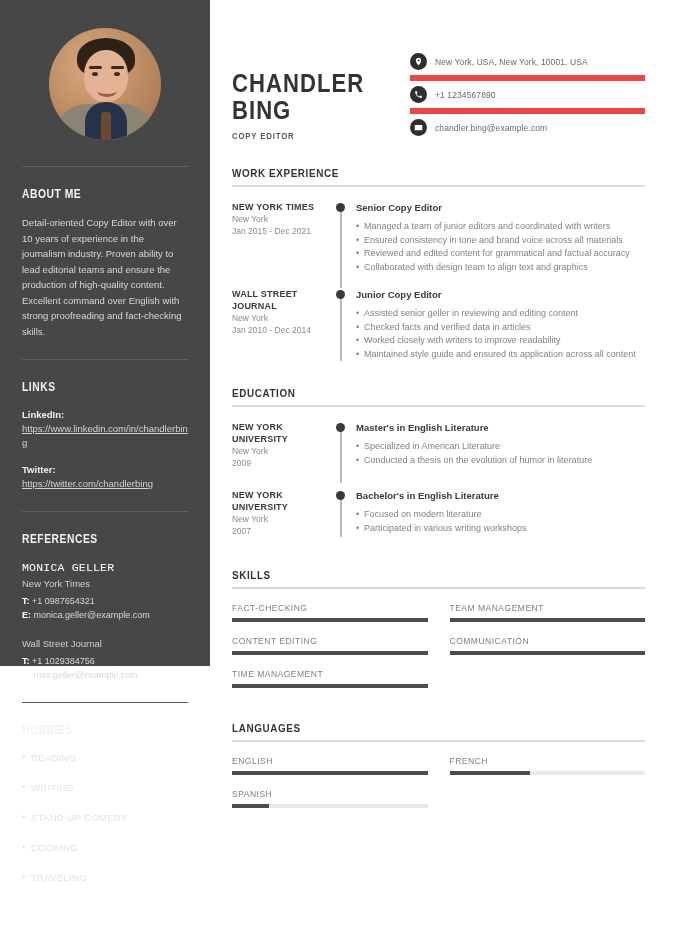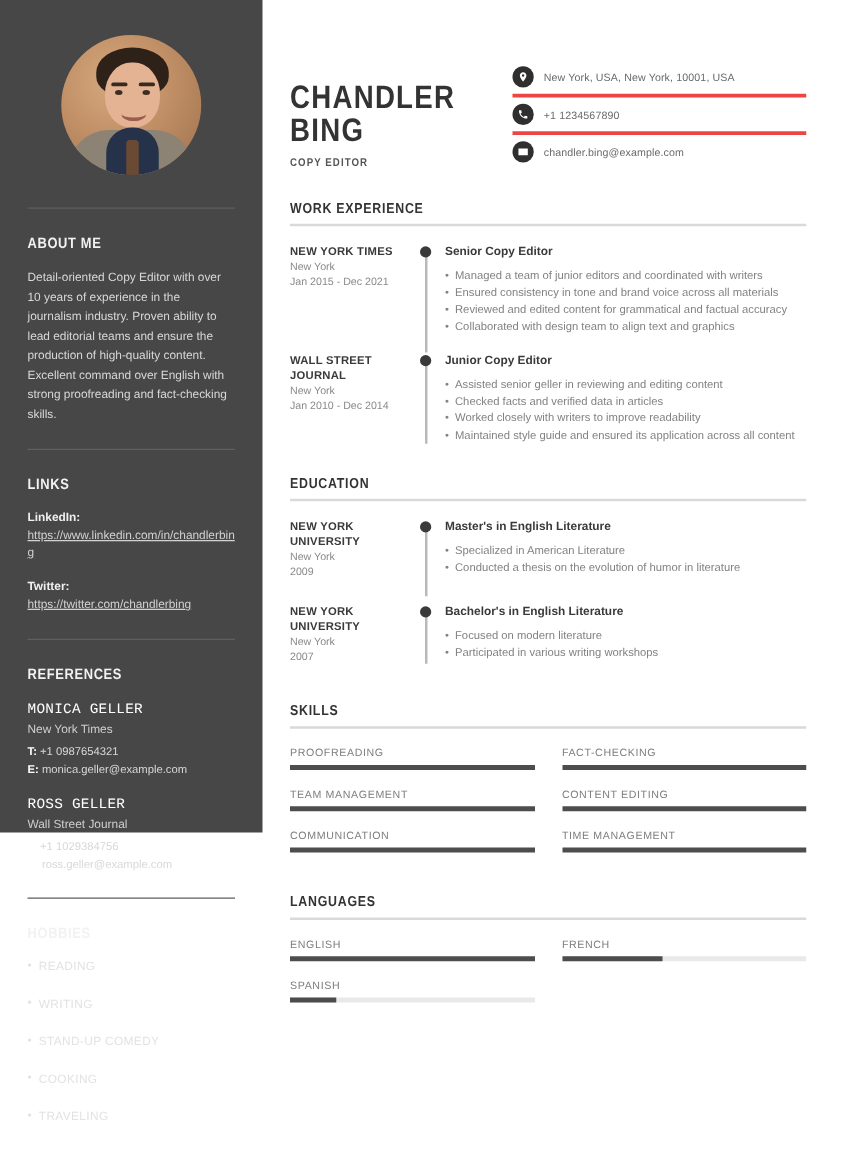--- a/index.html
+++ b/index.html
@@ -211,21 +211,21 @@
     text-transform: uppercase;
     transform: scaleX(0.86);
     transform-origin: left top;
     margin-top: 7px;
   }
   .contact-col { width: 235px; margin-top: 4px; }
   .contact-row {
     display: flex;
     align-items: center;
     padding: 5px 0;
-    border-bottom: 3px solid #ef4444;
+    border-bottom: 6px solid #ef4444;
   }
   .contact-row:last-child { border-bottom: none; }
   .cicon {
     width: 17px;
     height: 17px;
     border-radius: 50%;
     background: #2f2f2f;
     flex: 0 0 auto;
     margin-right: 8px;
     display: flex;
@@ -398,21 +398,20 @@
           <b>T:</b>
           <span>+1 0987654321</span>
         </div>
         <div class="ref-line">
           <b>E:</b>
           <span>monica.geller@example.com</span>
         </div>
       </div>
 
       <div class="ref-item">
-        <div class="ref-name">ROSS GELLER</div>
         <div class="ref-org">Wall Street Journal</div>
         <div class="ref-line">
           <b>T:</b>
           <span>+1 1029384756</span>
         </div>
         <div class="ref-line">
           <b>E:</b>
           <span>ross.geller@example.com</span>
         </div>
       </div>
@@ -552,26 +551,20 @@
         </div>
       </div>
     </section>
 
     <section class="section" style="margin-top:32px;">
       <h2 class="sec-head">SKILLS</h2>
       <div class="sec-rule"></div>
 
       <div class="bars-grid">
         <div class="bar-item">
-          <div class="bar-label">PROOFREADING</div>
-          <div class="bar-track">
-            <div class="bar-fill" style="width: 100%;"></div>
-          </div>
-        </div>
-        <div class="bar-item">
           <div class="bar-label">FACT-CHECKING</div>
           <div class="bar-track">
             <div class="bar-fill" style="width: 100%;"></div>
           </div>
         </div>
         <div class="bar-item">
           <div class="bar-label">TEAM MANAGEMENT</div>
           <div class="bar-track">
             <div class="bar-fill" style="width: 100%;"></div>
           </div>

